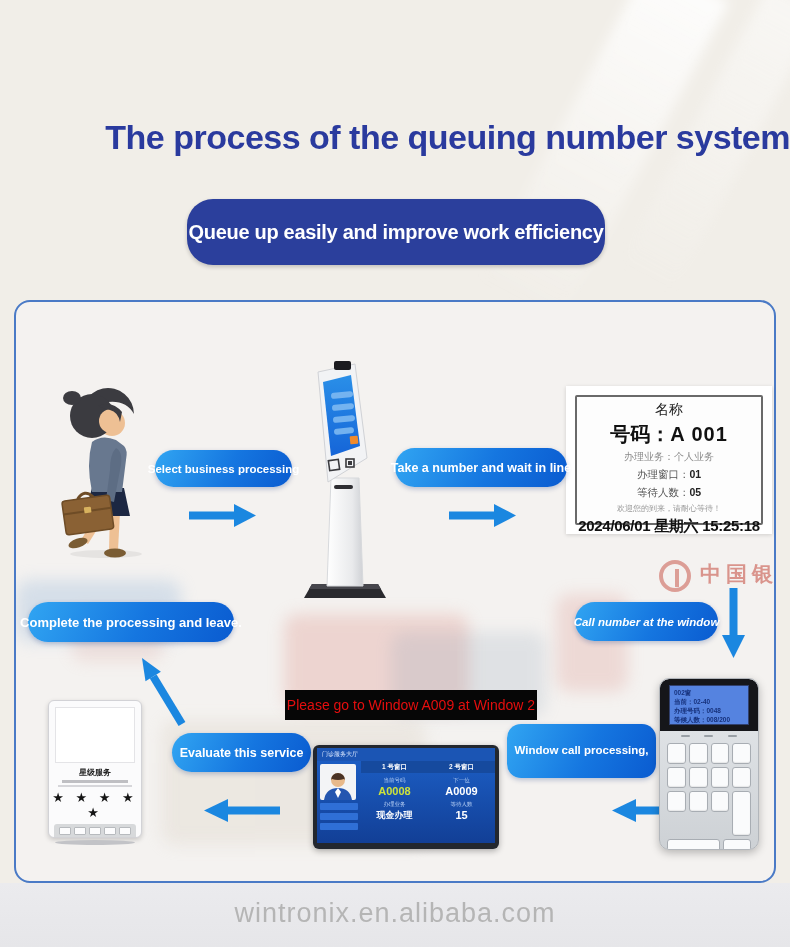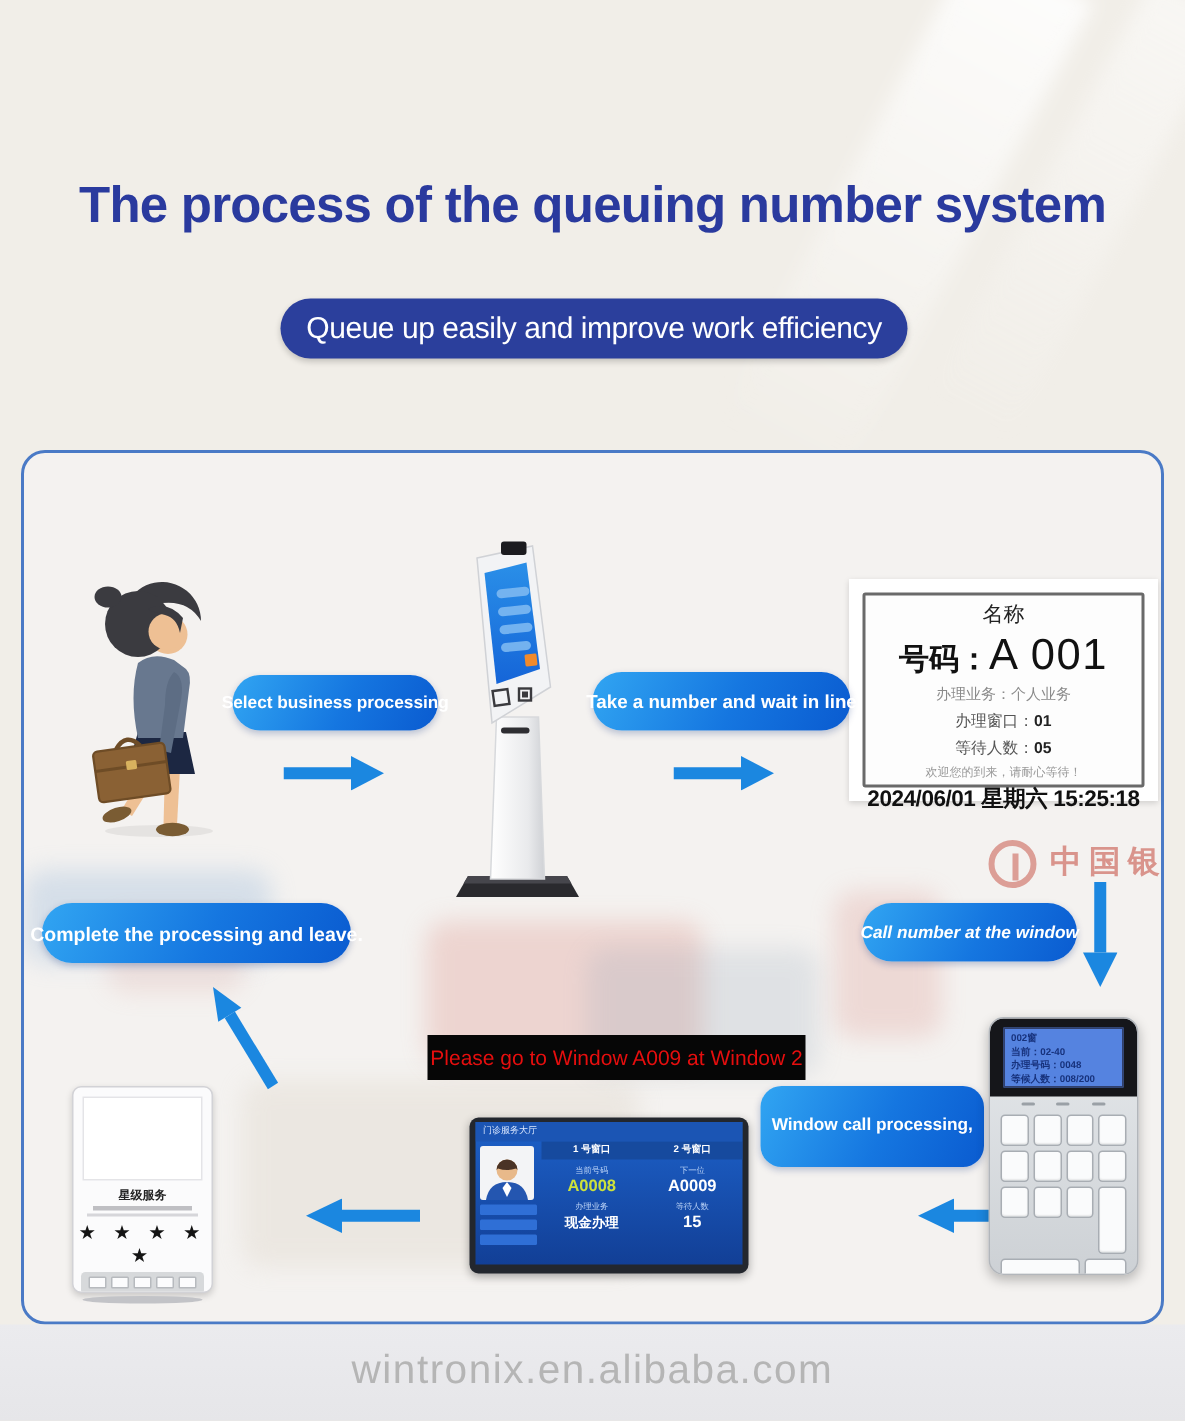--- a/index.html
+++ b/index.html
@@ -1,40 +1,40 @@
 <!DOCTYPE html>
 <html><head>
 <meta charset="utf-8">
 <style>
   html,body{margin:0;padding:0;background:#dfe0e3;}
   *{box-sizing:border-box;font-family:"Liberation Sans",sans-serif;}
   #stage{position:relative;width:790px;height:947px;margin:0 auto;background:#f1eee8;overflow:hidden;}
   
   .streak{position:absolute;background:linear-gradient(180deg,rgba(255,255,255,.85),rgba(255,255,255,0));transform:rotate(28deg);filter:blur(6px);}
   
-  .page-title{position:absolute;top:118px;left:0;width:100%;text-align:center;font-size:34px;font-weight:bold;color:#2a3a9e;letter-spacing:-.5px;}
-  .banner{position:absolute;left:187px;top:199px;width:418px;height:40px;background:#2b3f9c;border-radius:26px;display:flex;align-items:center;justify-content:center;color:#fff;font-size:20px;font-weight:normal;letter-spacing:-.3px;box-shadow:0 2px 4px rgba(0,0,0,.2);}
+  .page-title{position:absolute;top:118px;left:0;width:100%;text-align:right;font-size:34px;font-weight:bold;color:#2a3a9e;letter-spacing:-.5px;}
+  .banner{position:absolute;left:187px;top:199px;width:418px;height:66px;background:#2b3f9c;border-radius:26px;display:flex;align-items:center;justify-content:center;color:#fff;font-size:20px;font-weight:bold;letter-spacing:-.3px;box-shadow:0 2px 4px rgba(0,0,0,.2);}
   
   .card{position:absolute;left:14px;top:300px;width:762px;height:583px;background:#f4f2f0;border:2px solid #4a7ac6;border-radius:16px;overflow:hidden;}
   .blob{position:absolute;filter:blur(8px);border-radius:14px;}
   .bank-ring{position:absolute;left:643px;top:258px;width:32px;height:32px;border:4px solid #c0392b;border-radius:50%;opacity:.45;}
   .bank-ring i{position:absolute;left:12px;top:5px;width:4px;height:18px;background:#c0392b;}
   .bank-text{position:absolute;left:684px;top:258px;width:80px;overflow:hidden;white-space:nowrap;font-size:21px;font-weight:bold;color:#c0392b;letter-spacing:5px;opacity:.5;}
   
   .pill{position:absolute;background:linear-gradient(115deg,#31a5f2 0%,#1576e0 55%,#0a5bd0 100%);color:#fff;font-weight:bold;border-radius:20px;display:flex;align-items:center;justify-content:center;text-align:center;white-space:nowrap;box-shadow:0 2px 5px rgba(0,40,120,.25);}
   .pill-2line{flex-direction:column;white-space:normal;line-height:1.55;border-radius:14px;}
   
   .alert{position:absolute;left:285px;top:690px;width:252px;height:30px;background:#060606;color:#e50e0e;font-weight:normal;font-size:14px;display:flex;align-items:center;justify-content:center;white-space:nowrap;}
   
   .ticket{position:absolute;left:566px;top:386px;width:206px;height:148px;background:#fff;padding:9px;box-shadow:0 1px 4px rgba(0,0,0,.15);}
   .ticket-inner{width:100%;height:100%;border:2px solid #6a6a6a;border-radius:2px;background:#fdfdfd;text-align:center;padding-top:4px;}
   .t-name{font-size:14px;color:#222;}
   .t-num{margin-top:2px;color:#111;}
   .t-num .lbl{font-size:20px;font-weight:bold;}
-  .t-num .val{font-size:29px;font-weight:normal;letter-spacing:1px;}
+  .t-num .val{font-size:20px;font-weight:bold;letter-spacing:1px;}
   .t-biz{font-size:10px;color:#8a8a8a;margin-top:2px;}
   .t-row{font-size:10.5px;color:#555;margin-top:4px;}
   .t-row b{color:#222;}
   .t-wel{font-size:8px;color:#999;margin-top:3px;}
   .t-date{font-size:15px;font-weight:bold;color:#111;margin-top:3px;letter-spacing:-.3px;}
   
   .arrow{position:absolute;}
   
   .tv{position:absolute;left:313px;top:745px;width:186px;height:104px;background:#23272e;border-radius:6px;padding:3px 4px 6px;box-shadow:0 2px 6px rgba(0,0,0,.3);}
   .tv-screen{width:100%;height:100%;background:linear-gradient(180deg,#1d61c9,#123f96);display:flex;flex-direction:column;overflow:hidden;}
@@ -58,21 +58,21 @@
   .kp-lcd{width:100%;height:40px;background:#5583e0;border:1px solid #30406e;padding:2px 4px;}
   .kp-lcd div{font-size:6.5px;font-weight:bold;color:#17327c;line-height:9px;white-space:nowrap;}
   .kp-legend{height:10px;display:flex;justify-content:space-around;align-items:center;padding:0 14px;}
   .kp-legend i{display:block;width:9px;height:2px;background:#9aa0a6;border-radius:1px;}
   .kp-grid{display:grid;grid-template-columns:repeat(4,1fr);gap:3px;padding:2px 7px 0;}
   .kp-btn{height:21px;background:#fafbfc;border:1px solid #a8adb3;border-radius:3px;box-shadow:inset 0 -1px 1px rgba(0,0,0,.08);}
   .kp-bottom{display:flex;gap:3px;padding:3px 7px 0;}
   .kp-wide{flex:2;height:17px;background:#fafbfc;border:1px solid #a8adb3;border-radius:3px;}
   .kp-small{flex:1;height:17px;background:#fafbfc;border:1px solid #a8adb3;border-radius:3px;}
   
-  .evaluator{position:absolute;left:48px;top:700px;width:94px;height:147px;margin-top:24px;}
+  .evaluator{position:absolute;left:48px;top:700px;width:94px;height:147px;}
   .ev-body{width:94px;height:138px;background:#fbfbfc;border:1px solid #d2d2d6;border-radius:6px;box-shadow:0 2px 5px rgba(0,0,0,.18);overflow:hidden;}
   .ev-screen{margin:6px 6px 0;height:56px;background:#ffffff;border:1px solid #e4e4e7;}
   .ev-title{margin-top:4px;text-align:center;font-size:8px;font-weight:bold;color:#222;}
   .ev-sub{margin:2px auto 0;width:66px;height:2.5px;background:#bfbfc3;}
   .ev-sub2{margin:2px auto 0;width:74px;height:2px;background:#d6d6da;}
   .ev-stars{margin-top:3px;text-align:center;font-size:13px;letter-spacing:4px;color:#141414;}
   .ev-strip{margin:4px 5px 0;height:15px;background:#d7d9db;border-radius:3px;display:flex;align-items:center;justify-content:space-around;padding:0 3px;}
   .ev-strip i{display:block;width:12px;height:8px;background:#fcfcfd;border:1px solid #b7babe;border-radius:1px;}
   .ev-base{margin:2px auto 0;width:80px;height:5px;background:#c2c3c7;border-radius:50%;}
   
@@ -194,20 +194,21 @@
       <div class="t-row"><span>等待人数：</span><b>05</b></div>
       <div class="t-wel">欢迎您的到来，请耐心等待！</div>
       <div class="t-date">2024/06/01 星期六 15:25:18</div>
     </div>
   </div>
 
   <div class="pill" style="left:155px;top:450px;width:137px;height:37px;font-size:11.5px;">Select business processing</div>
   <div class="pill" style="left:28px;top:602px;width:206px;height:40px;font-size:13px;">Complete the processing and leave.</div>
   <div class="pill" style="left:395px;top:448px;width:172px;height:39px;font-size:12.5px;">Take a number and wait in line</div>
   <div class="pill" style="left:575px;top:602px;width:143px;height:39px;font-size:11.5px;font-style:italic;">Call number at the window</div>
+  <div class="pill" style="left:172px;top:733px;width:139px;height:39px;font-size:12.5px;">Evaluate this service</div>
   <div class="pill pill-2line" style="left:507px;top:724px;width:149px;height:54px;font-size:11.5px;">
     <span>Window call processing,</span>
   </div>
 
   <div class="alert">Please go to Window A009 at Window 2</div>
 
   <div class="arrow" style="left:189px;top:504px;">
     <svg width="67" height="23" viewBox="0 0 67 23">
         <rect x="0" y="7.5" width="45" height="8" fill="#1b87e0"></rect>
         <polygon points="45,0 67,11.5 45,23" fill="#1b87e0"></polygon>

